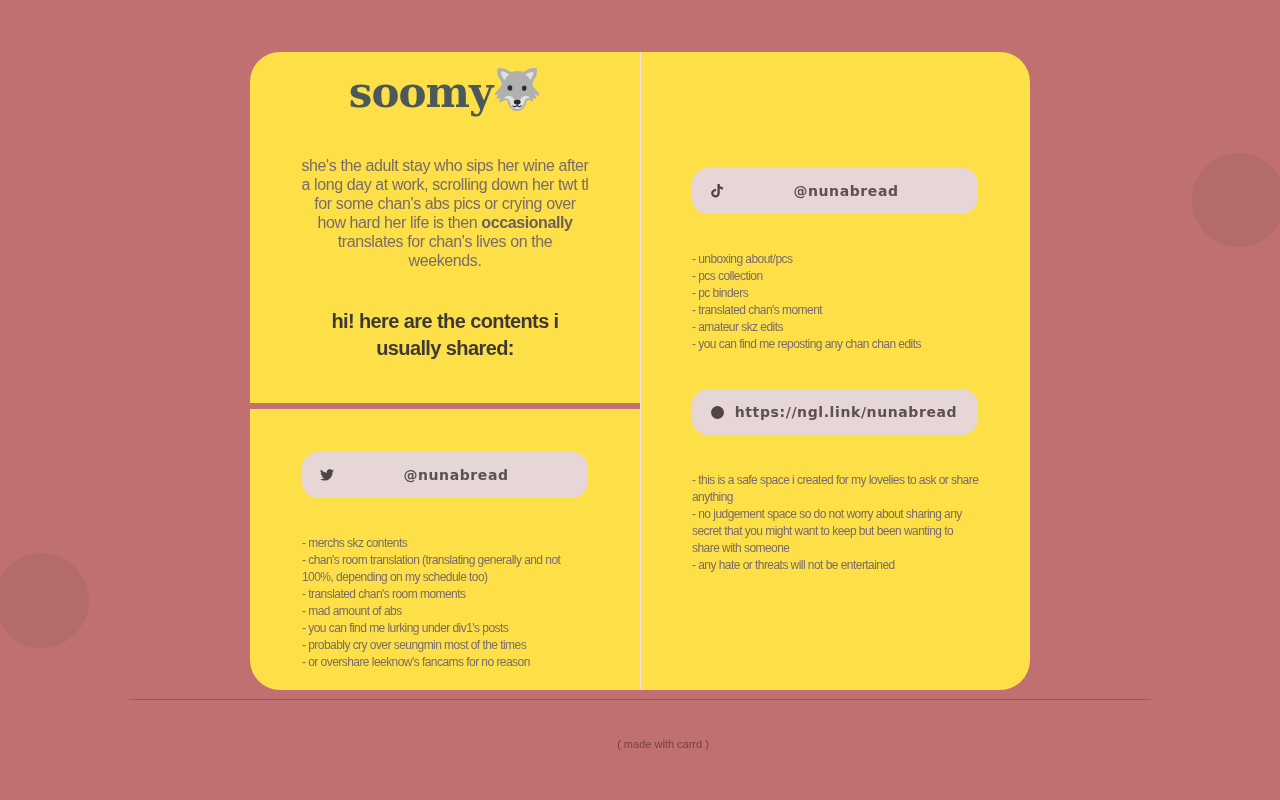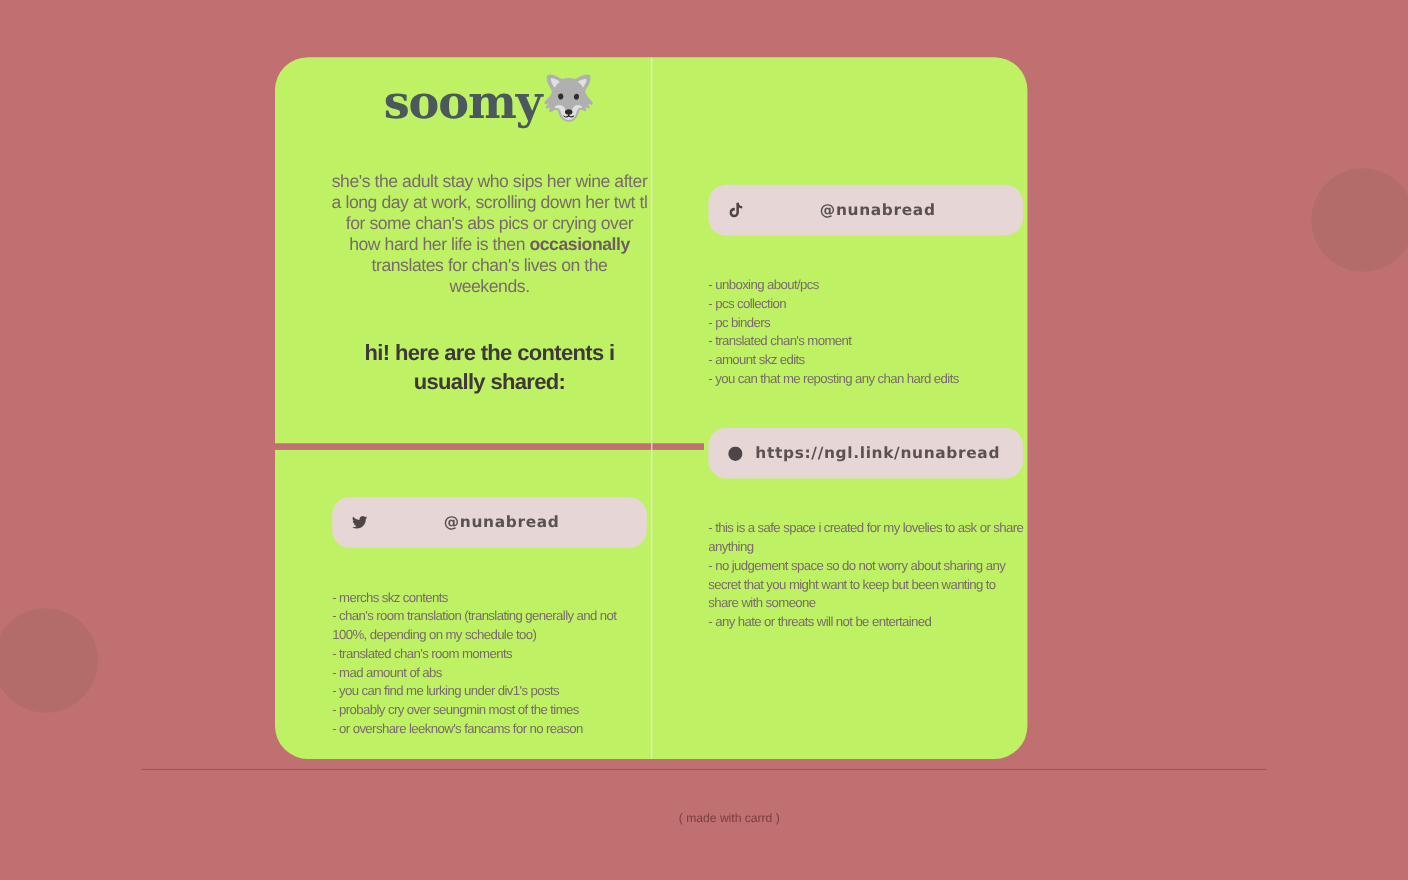--- a/index.html
+++ b/index.html
@@ -13,22 +13,22 @@
     position: absolute;
     border-radius: 50%;
     background: #b46c6b;
   }
   .bubble-right { left: 1192px; top: 153px; width: 94px; height: 94px; }
   .bubble-left { left: -6px; top: 553px; width: 95px; height: 95px; }
 
   .card {
     position: absolute;
     left: 250px; top: 52px;
-    width: 684px; height: 638px;
-    background: #bef264;
+    width: 780px; height: 638px;
+    background: #fde047;
     border-radius: 30px;
     display: flex;
     overflow: hidden;
   }
   .col { position: relative; height: 100%; }
   .col-left { width: 390px; }
   .col-right { width: 390px; border-left: 1px solid #f3e2e1; }
 
   .title {
     position: absolute; left: 0; width: 390px; top: 14px;
@@ -162,22 +162,22 @@
           </svg>
       </span>
       <span class="label">@nunabread</span>
     </a>
 
     <div class="list" style="top:199px; left:51px;">
       <div>- unboxing about/pcs</div>
       <div>- pcs collection</div>
       <div>- pc binders</div>
       <div>- translated chan's moment</div>
-      <div>- amount skz edits</div>
-      <div>- you can that me reposting any chan hard edits</div>
+      <div>- amateur skz edits</div>
+      <div>- you can find me reposting any chan chan edits</div>
     </div>
 
     <a class="pill" style="top:337px; left:51px;">
       <span class="icon">
         <svg width="13" height="13" viewBox="0 0 12 12">
             <circle cx="6" cy="6" r="6" fill="#4e4646"></circle>
           </svg>
       </span>
       <span class="label">https://ngl.link/nunabread</span>
     </a>

